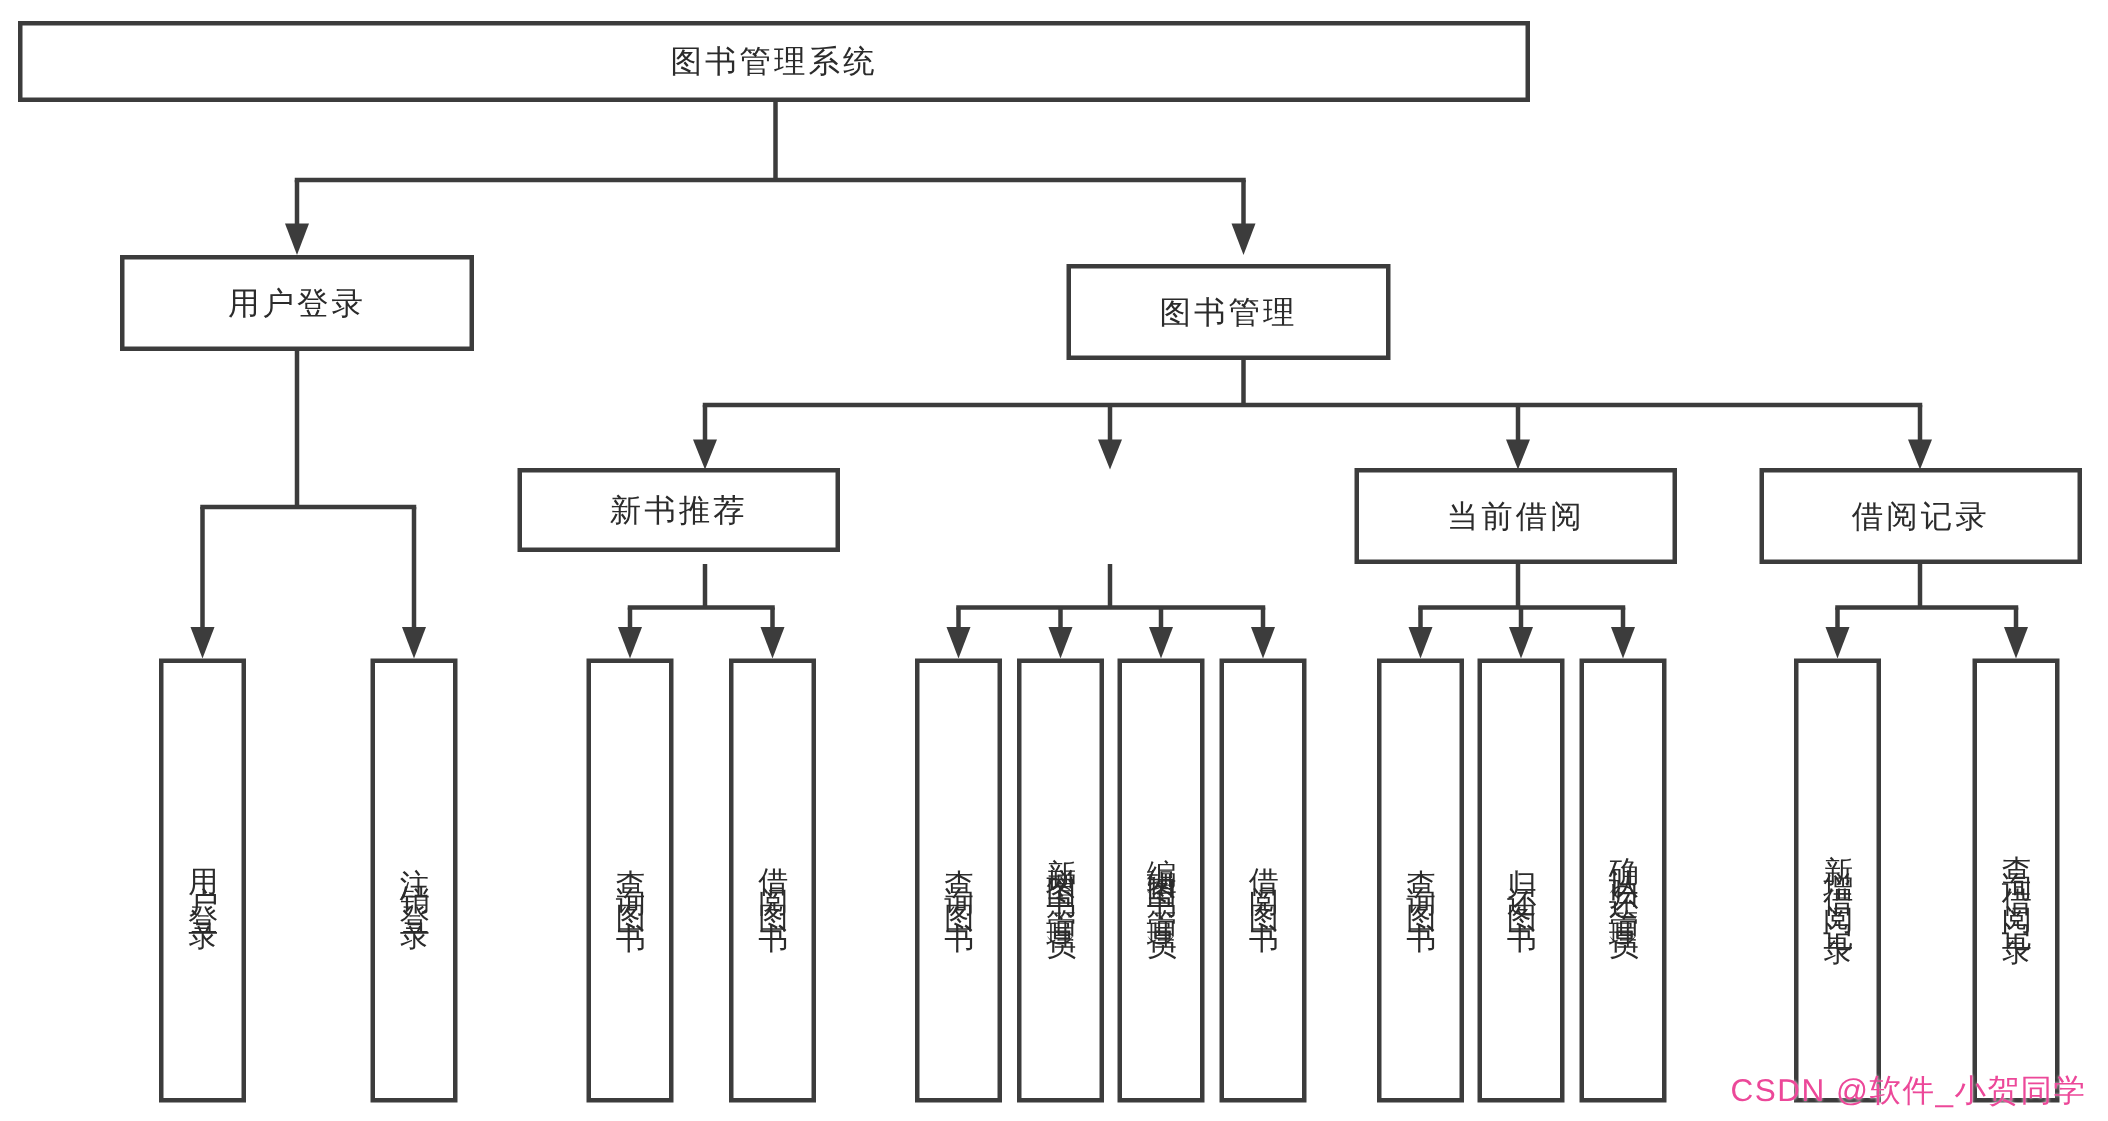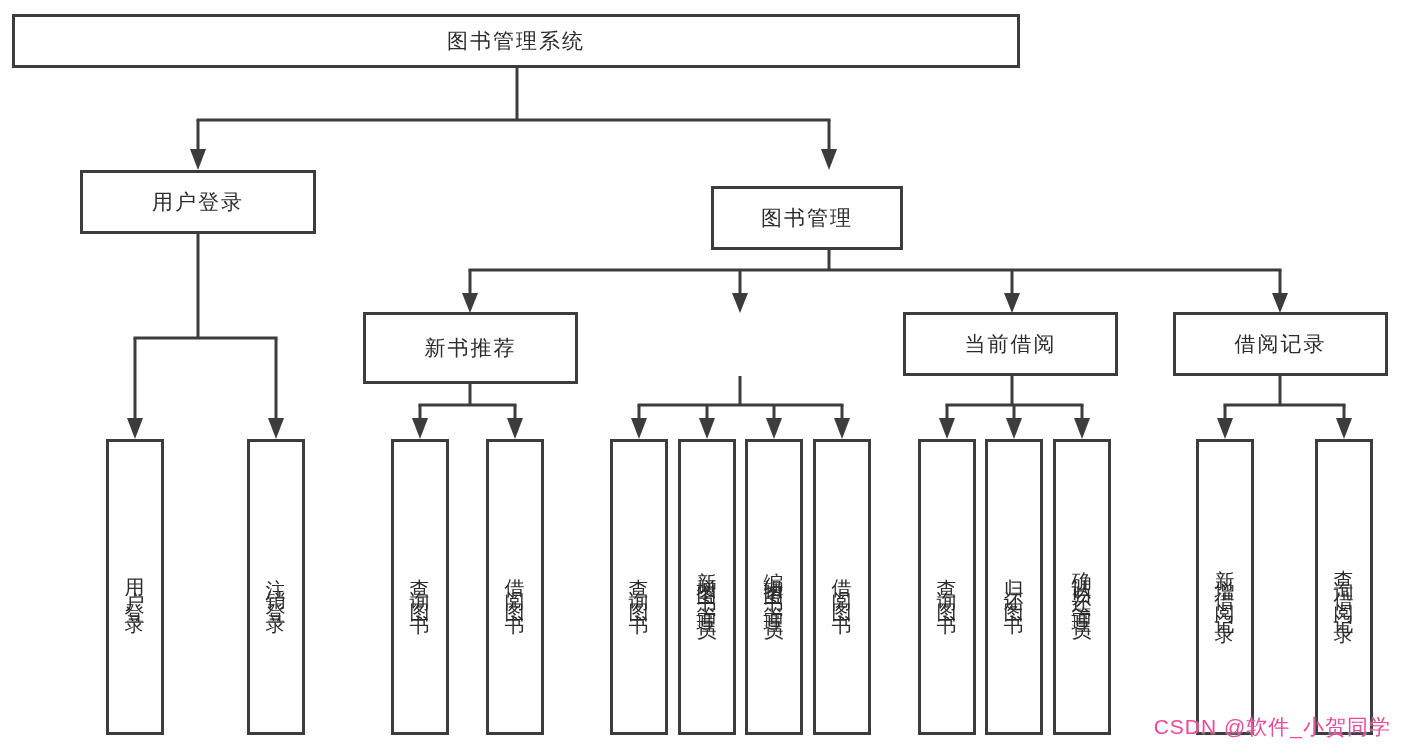--- a/index.html
+++ b/index.html
@@ -132,25 +132,25 @@
     </g>
   </svg>
 
   <div class="box" style="left:12px;top:14px;width:1008px;height:54px">
     <span>图书管理系统</span>
   </div>
 
   <div class="box" style="left:80px;top:170px;width:236px;height:64px">
     <span>用户登录</span>
   </div>
-  <div class="box" style="left:711px;top:186px;width:192px;height:64px">
+  <div class="box" style="left:711px;top:176px;width:216px;height:64px">
     <span>图书管理</span>
   </div>
 
-  <div class="box" style="left:363px;top:312px;width:215px;height:72px">
+  <div class="box" style="left:345px;top:312px;width:215px;height:56px">
     <span>新书推荐</span>
   </div>
   <div class="box" style="left:903px;top:312px;width:215px;height:64px">
     <span>当前借阅</span>
   </div>
   <div class="box" style="left:1173px;top:312px;width:215px;height:64px">
     <span>借阅记录</span>
   </div>
 
   <div class="vbox ls-a" style="left:106px;top:439px;width:58px;height:296px">

